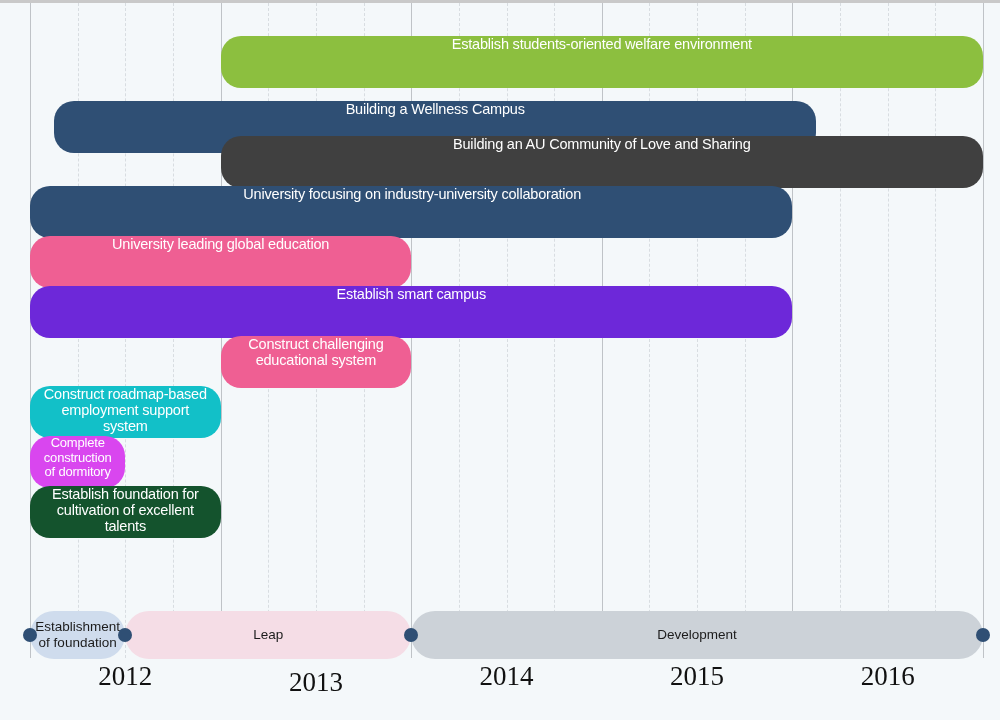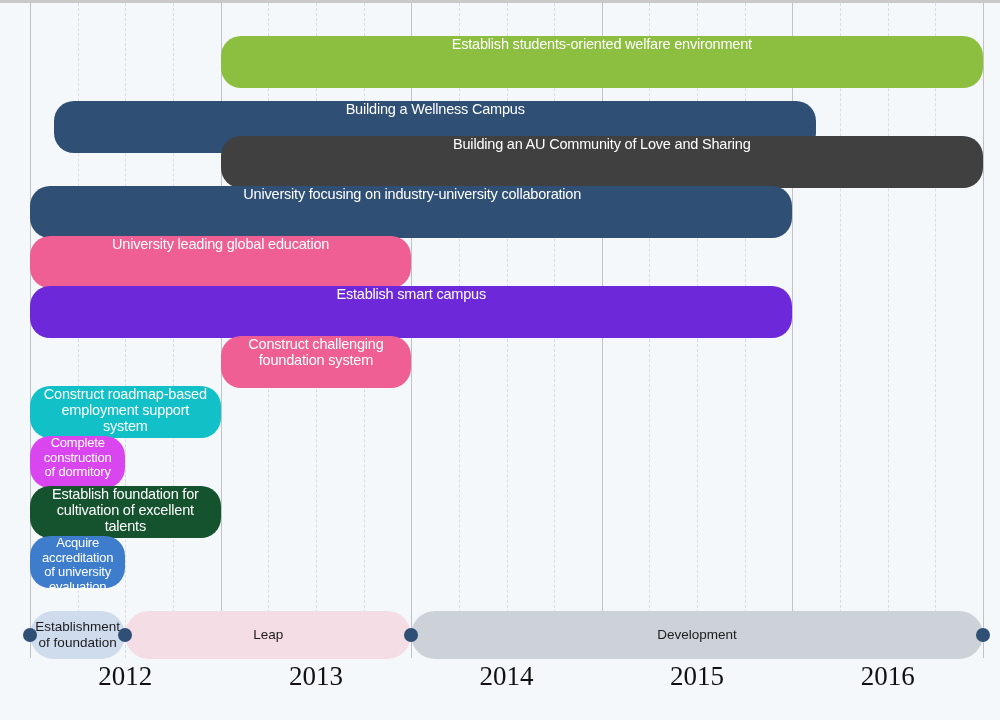--- a/index.html
+++ b/index.html
@@ -167,50 +167,46 @@
       <div class="bar t1" style="left: 30px; width: 762.4px; top: 183px; background: rgb(47, 79, 116); padding-left: 12px;">
         <span class="bl">University focusing on industry-university collaboration</span>
       </div>
       <div class="bar t1" style="left: 30px; width: 381.2px; top: 233px; background: rgb(239, 95, 147);">
         <span class="bl">University leading global education</span>
       </div>
       <div class="bar t1" style="left: 30px; width: 762.4px; top: 283px; background: #6d28d9;">
         <span class="bl">Establish smart campus</span>
       </div>
       <div class="bar t1" style="left: 220.6px; width: 190.6px; top: 333px; background: rgb(239, 95, 147);">
-        <span class="bl">Construct challenging foundation system</span>
+        <span class="bl">Construct challenging educational system</span>
       </div>
       <div class="bar t1" style="left: 30px; width: 190.6px; top: 383px; background: rgb(18, 192, 200);">
         <span class="bl">Construct roadmap-based employment support system</span>
       </div>
       <div class="bar t2" style="left: 30px; width: 95.3px; top: 433px; background: #d946ef;">
         <span class="bl">Complete construction
 of dormitory</span>
       </div>
       <div class="bar t1" style="left: 30px; width: 190.6px; top: 483px; background: #14532d;">
         <span class="bl">Establish foundation for cultivation of excellent talents</span>
-      </div>
-      <div class="bar t2" style="left: 30px; width: 95.3px; top: 533px; background: rgb(61, 125, 203);">
-        <span class="bl">Acquire accreditation
-of university evaluation</span>
       </div>
     </div>
 
   <div id="phases">
       <div class="phase" style="left: 30px; width: 95.3px; background: rgb(207, 220, 237);">Establishment
 of foundation</div>
       <div class="phase" style="left: 125.3px; width: 285.9px; background: rgb(245, 221, 230);">Leap</div>
       <div class="phase" style="left: 411.2px; width: 571.8px; background: rgb(204, 210, 216);">Development</div>
       <div class="dot" style="left: 30px;"></div>
       <div class="dot" style="left: 125.3px;"></div>
       <div class="dot" style="left: 411.2px;"></div>
       <div class="dot" style="left: 983px;"></div>
     </div>
 
   <div id="years">
       <div class="year" style="left: 125.3px;">2012</div>
-      <div class="year" style="left: 315.9px;">2013</div>
+      <div class="year" style="left: 315.9px; margin-top: 6px;">2013</div>
       <div class="year" style="left: 506.5px;">2014</div>
       <div class="year" style="left: 697.1px; text-align: center;">2015</div>
       <div class="year" style="left: 887.7px;">2016</div>
     </div>
 
 </div>
 
 </body></html>

